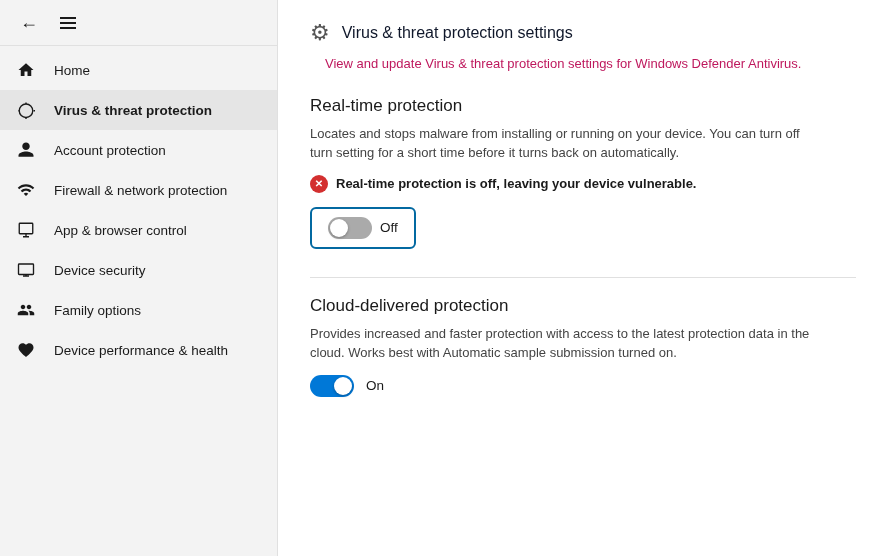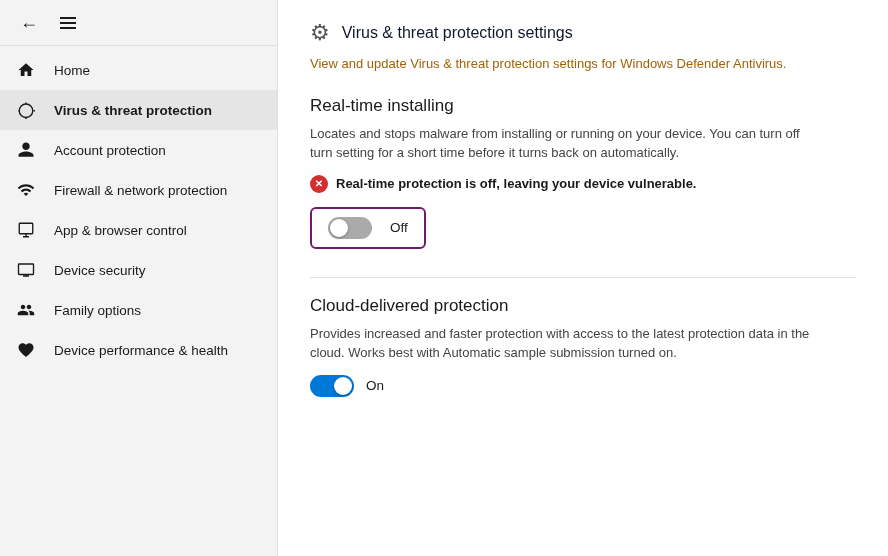--- a/index.html
+++ b/index.html
@@ -115,24 +115,25 @@
     }
 
     .page-title {
       font-size: 16px;
       font-weight: 400;
       color: #0f172a;
     }
 
     .page-description {
       font-size: 13px;
-      color: #a16207;
+      color: #be185d;
       margin-bottom: 22px;
       line-height: 1.5;
       max-width: 500px;
+      margin-left: 15px;
     }
 
     .section-title {
       font-size: 17px;
       font-weight: 400;
       color: #1a1a1a;
       margin-bottom: 8px;
     }
 
     .section-description {
@@ -169,26 +170,26 @@
     }
 
     .warning-text {
       font-size: 13px;
       color: #1a1a1a;
       font-weight: bold;
     }
 
     
     .toggle-container-outer {
-      border: 2px solid #701a75;
+      border: 2px solid #0369a1;
       border-radius: 6px;
       display: inline-flex;
       align-items: center;
       padding: 8px 16px;
-      gap: 18px;
+      gap: 8px;
       margin-bottom: 24px;
       cursor: pointer;
     }
 
     .toggle-track {
       width: 44px;
       height: 22px;
       border-radius: 11px;
       background: #aaa;
       position: relative;
@@ -323,21 +324,21 @@
 </aside>
 
 <main class="main-content">
   <div class="page-title-row">
     <span class="gear-icon-large">⚙</span>
     <h1 class="page-title">Virus &amp; threat protection settings</h1>
   </div>
   <p class="page-description">View and update Virus &amp; threat protection settings for Windows Defender Antivirus.</p>
 
   <div>
-    <h2 class="section-title">Real-time installing</h2>
+    <h2 class="section-title">Real-time protection</h2>
     <p class="section-description">Locates and stops malware from installing or running on your device. You can turn off turn setting for a short time before it turns back on automatically.</p>
     <div class="warning-row">
       <span class="warning-icon"></span>
       <span class="warning-text">Real-time protection is off, leaving your device vulnerable.</span>
     </div>
     <div class="toggle-container-outer">
       <div class="toggle-track">
         <div class="toggle-thumb"></div>
       </div>
       <span class="toggle-label">Off</span>

